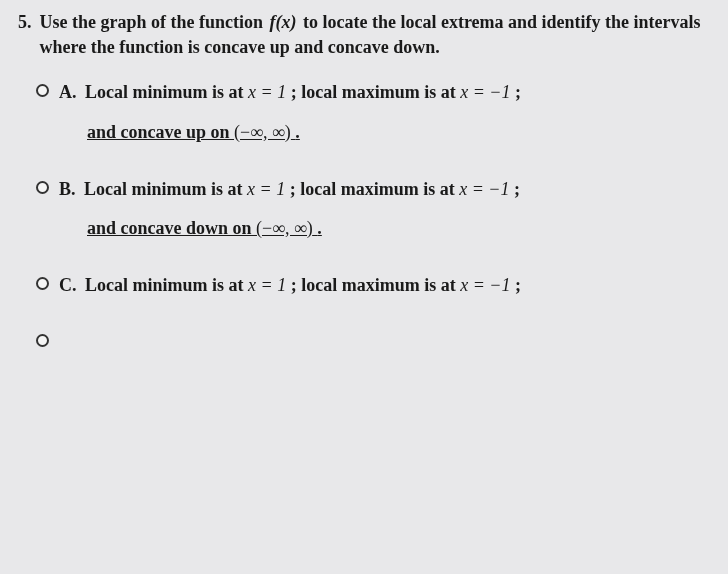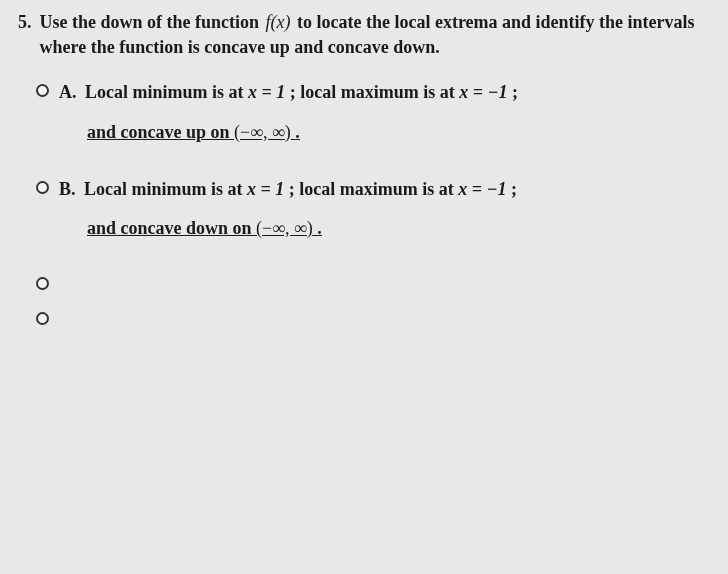--- a/index.html
+++ b/index.html
@@ -22,21 +22,21 @@
   .qnum {
     font-weight: bold;
     flex-shrink: 0;
   }
   .stem-text {
     font-weight: bold;
   }
   .math {
     font-family: 'Times New Roman', serif;
     font-style: italic;
-    font-weight: normal;
+    font-weight: bold;
     padding: 0 2px;
   }
   .options {
     padding-left: 18px;
   }
   .option {
     display: flex;
     align-items: flex-start;
     gap: 10px;
     margin-bottom: 18px;
@@ -61,36 +61,36 @@
     margin-bottom: 14px;
     font-weight: bold;
   }
   .opt-line.sub {
     padding-left: 28px;
     text-decoration: underline;
   }
   .expr {
     font-family: 'Times New Roman', serif;
     font-style: italic;
-    font-weight: bold;
+    font-weight: normal;
     margin-top: 36px;
   }
   .interval {
     font-family: 'Times New Roman', serif;
     font-weight: normal;
     font-style: normal;
   }
 </style>
 </head>
 <body>
 
 <div class="question-stem">
   <span class="qnum">5.</span>
   <span class="stem-text">
-    <span>Use the down of the function </span>
+    <span>Use the graph of the function </span>
     <span class="math">f(x)</span>
     <span> to locate the local extrema and identify the intervals where the function is concave up and concave down.</span>
   </span>
 </div>
 
 <div class="options">
 
   <div class="option">
     <div class="radio"></div>
     <div class="opt-body">
@@ -125,20 +125,28 @@
         <span>and  concave down on </span>
         <span class="interval">(−∞, ∞)</span>
         <span> .</span>
       </div>
     </div>
   </div>
 
   <div class="option">
     <div class="radio"></div>
     <div class="opt-body">
+      <div class="opt-line">
+        <span class="opt-letter">C.</span>
+        <span>Local minimum is at </span>
+        <span class="expr">x = 1</span>
+        <span> ; local maximum is at </span>
+        <span class="expr">x = −1</span>
+        <span> ;</span>
+      </div>
     </div>
   </div>
 
   <div class="option" style="margin-bottom:0">
     <div class="radio"></div>
     <div class="opt-body">
     </div>
   </div>
 
 </div>

